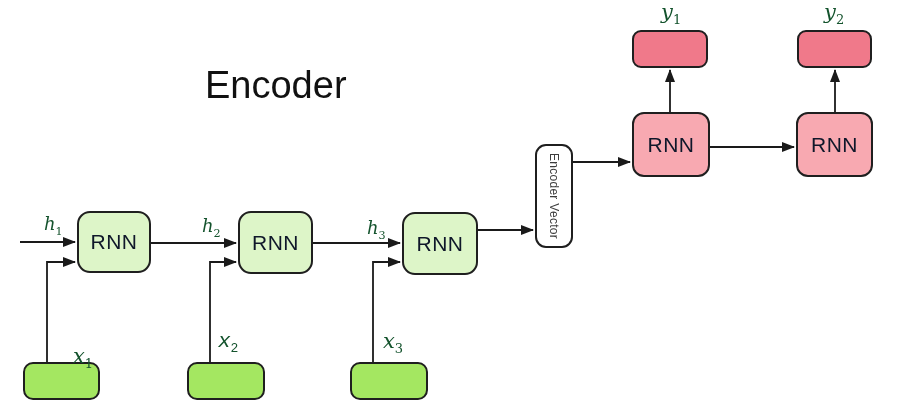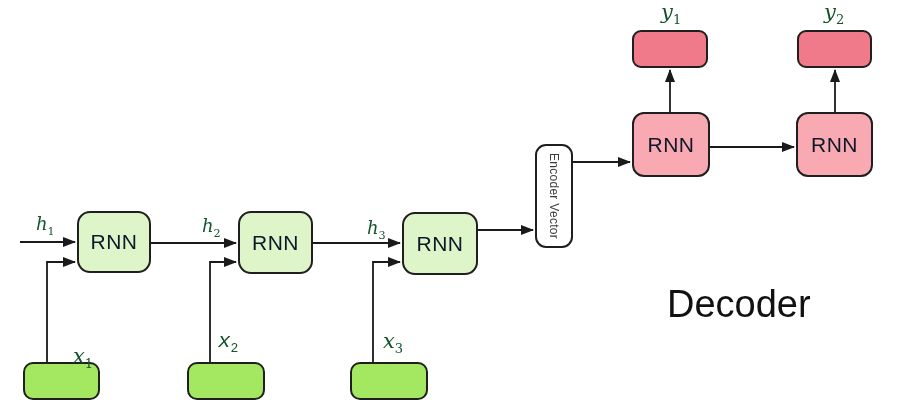--- a/index.html
+++ b/index.html
@@ -78,21 +78,21 @@
     line-height: 1;
     z-index: 5;
     white-space: nowrap;
   }
 </style>
 </head>
 <body>
 
 <div class="stage">
 
-  <div class="title" style="left:667px; top:285px;">Decoder</div>
+  <div class="title" style="left:205px; top:66px;">Encoder</div>
 
   <div class="box enc-rnn" style="left:77px; top:211px; width:74px; height:62px;">
     <span class="rnn-text">RNN</span>
   </div>
   <div class="box enc-rnn" style="left:238px; top:211px; width:75px; height:63px;">
     <span class="rnn-text">RNN</span>
   </div>
   <div class="box enc-rnn" style="left:402px; top:212px; width:76px; height:63px;">
     <span class="rnn-text">RNN</span>
   </div>
@@ -108,21 +108,21 @@
   <div class="box dec-rnn" style="left:632px; top:112px; width:78px; height:65px;">
     <span class="rnn-text">RNN</span>
   </div>
   <div class="box dec-rnn" style="left:796px; top:112px; width:77px; height:65px;">
     <span class="rnn-text">RNN</span>
   </div>
 
   <div class="box out-box" style="left:632px; top:30px; width:76px; height:38px;"></div>
   <div class="box out-box" style="left:797px; top:30px; width:75px; height:38px;"></div>
 
-  <div class="math h-lbl" style="left:36px; top:215px;"><span>h</span><sub>1</sub></div>
+  <div class="math h-lbl" style="left:44px; top:215px;"><span>h</span><sub>1</sub></div>
   <div class="math h-lbl" style="left:202px; top:217px;"><span>h</span><sub>2</sub></div>
   <div class="math h-lbl" style="left:367px; top:219px;"><span>h</span><sub>3</sub></div>
 
   <div class="math xy-lbl" style="left:55px; top:346px;margin-left:18px;"><span>x</span><sub>1</sub></div>
   <div class="math xy-lbl" style="left:218px; top:331px;font-family:Liberation Mono, monospace;"><span>x</span><sub>2</sub></div>
   <div class="math xy-lbl" style="left:383px; top:331px;"><span>x</span><sub>3</sub></div>
 
   <div class="math xy-lbl" style="left:661px; top:2px;"><span>y</span><sub>1</sub></div>
   <div class="math xy-lbl" style="left:824px; top:2px;"><span>y</span><sub>2</sub></div>
 

